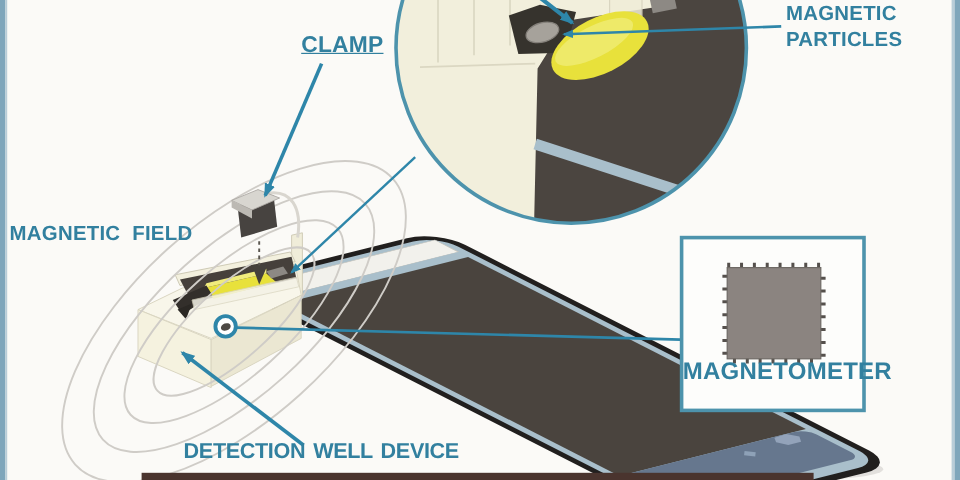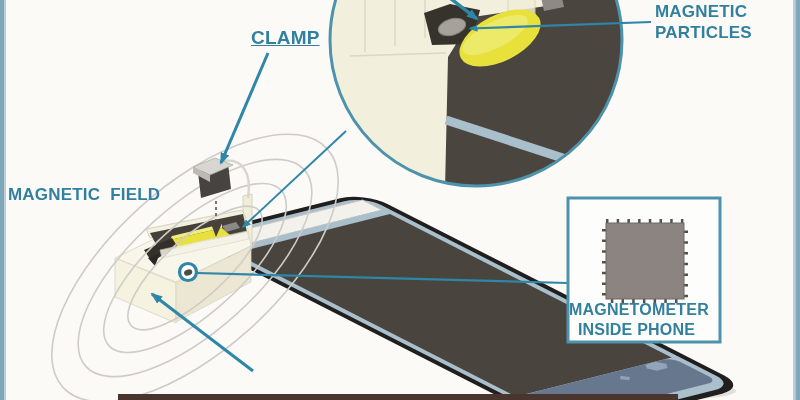--- a/index.html
+++ b/index.html
@@ -4,21 +4,21 @@
 <style>
   html,body{margin:0;padding:0;}
   body{font-family:"Liberation Sans",sans-serif;background:var(--background,#fbfaf7);}
   .stage{position:relative;width:800px;height:400px;overflow:hidden;background:var(--background,#fbfaf7);}
   .stage svg{position:absolute;left:0;top:0;}
   .lbl{position:absolute;font-weight:bold;color:var(--label,#3486a6);letter-spacing:.2px;white-space:nowrap;}
   .lbl span{display:block;}
   #label-clamp{left:251px;top:27px;font-size:19px;text-decoration:underline;}
   #label-magnetic-field{left:8px;top:185px;font-size:17px;word-spacing:5px;}
   #label-magnetic-particles{left:655px;top:1px;font-size:17px;line-height:21px;}
-  #label-magnetometer{left:569px;top:300px;width:135px;text-align:center;font-size:16px;line-height:20px;white-space:normal;}
+  #label-magnetometer{left:569px;top:300px;width:135px;text-align:center;font-size:20px;line-height:20px;white-space:normal;}
   #label-detection-well-device{left:153px;top:366px;font-size:18px;letter-spacing:-.3px;word-spacing:2px;}
 </style>
 </head>
 <body>
 
 <div class="stage">
 <svg width="800" height="400" viewBox="0 0 800 400">
   <defs>
     <clipPath id="circleClip">
           <circle cx="476" cy="40" r="146"></circle>
@@ -122,15 +122,15 @@
 </svg>
 
 <div class="lbl" id="label-clamp">CLAMP</div>
 <div class="lbl" id="label-magnetic-field">MAGNETIC FIELD</div>
 <div class="lbl" id="label-magnetic-particles">
   <span>MAGNETIC</span>
   <span>PARTICLES</span>
 </div>
 <div class="lbl" id="label-magnetometer">
   <span>MAGNETOMETER</span>
-  <span>INSIDE PHONE</span>
 </div>
+<div class="lbl" id="label-detection-well-device">DETECTION WELL DEVICE</div>
 </div>
 
 </body></html>

